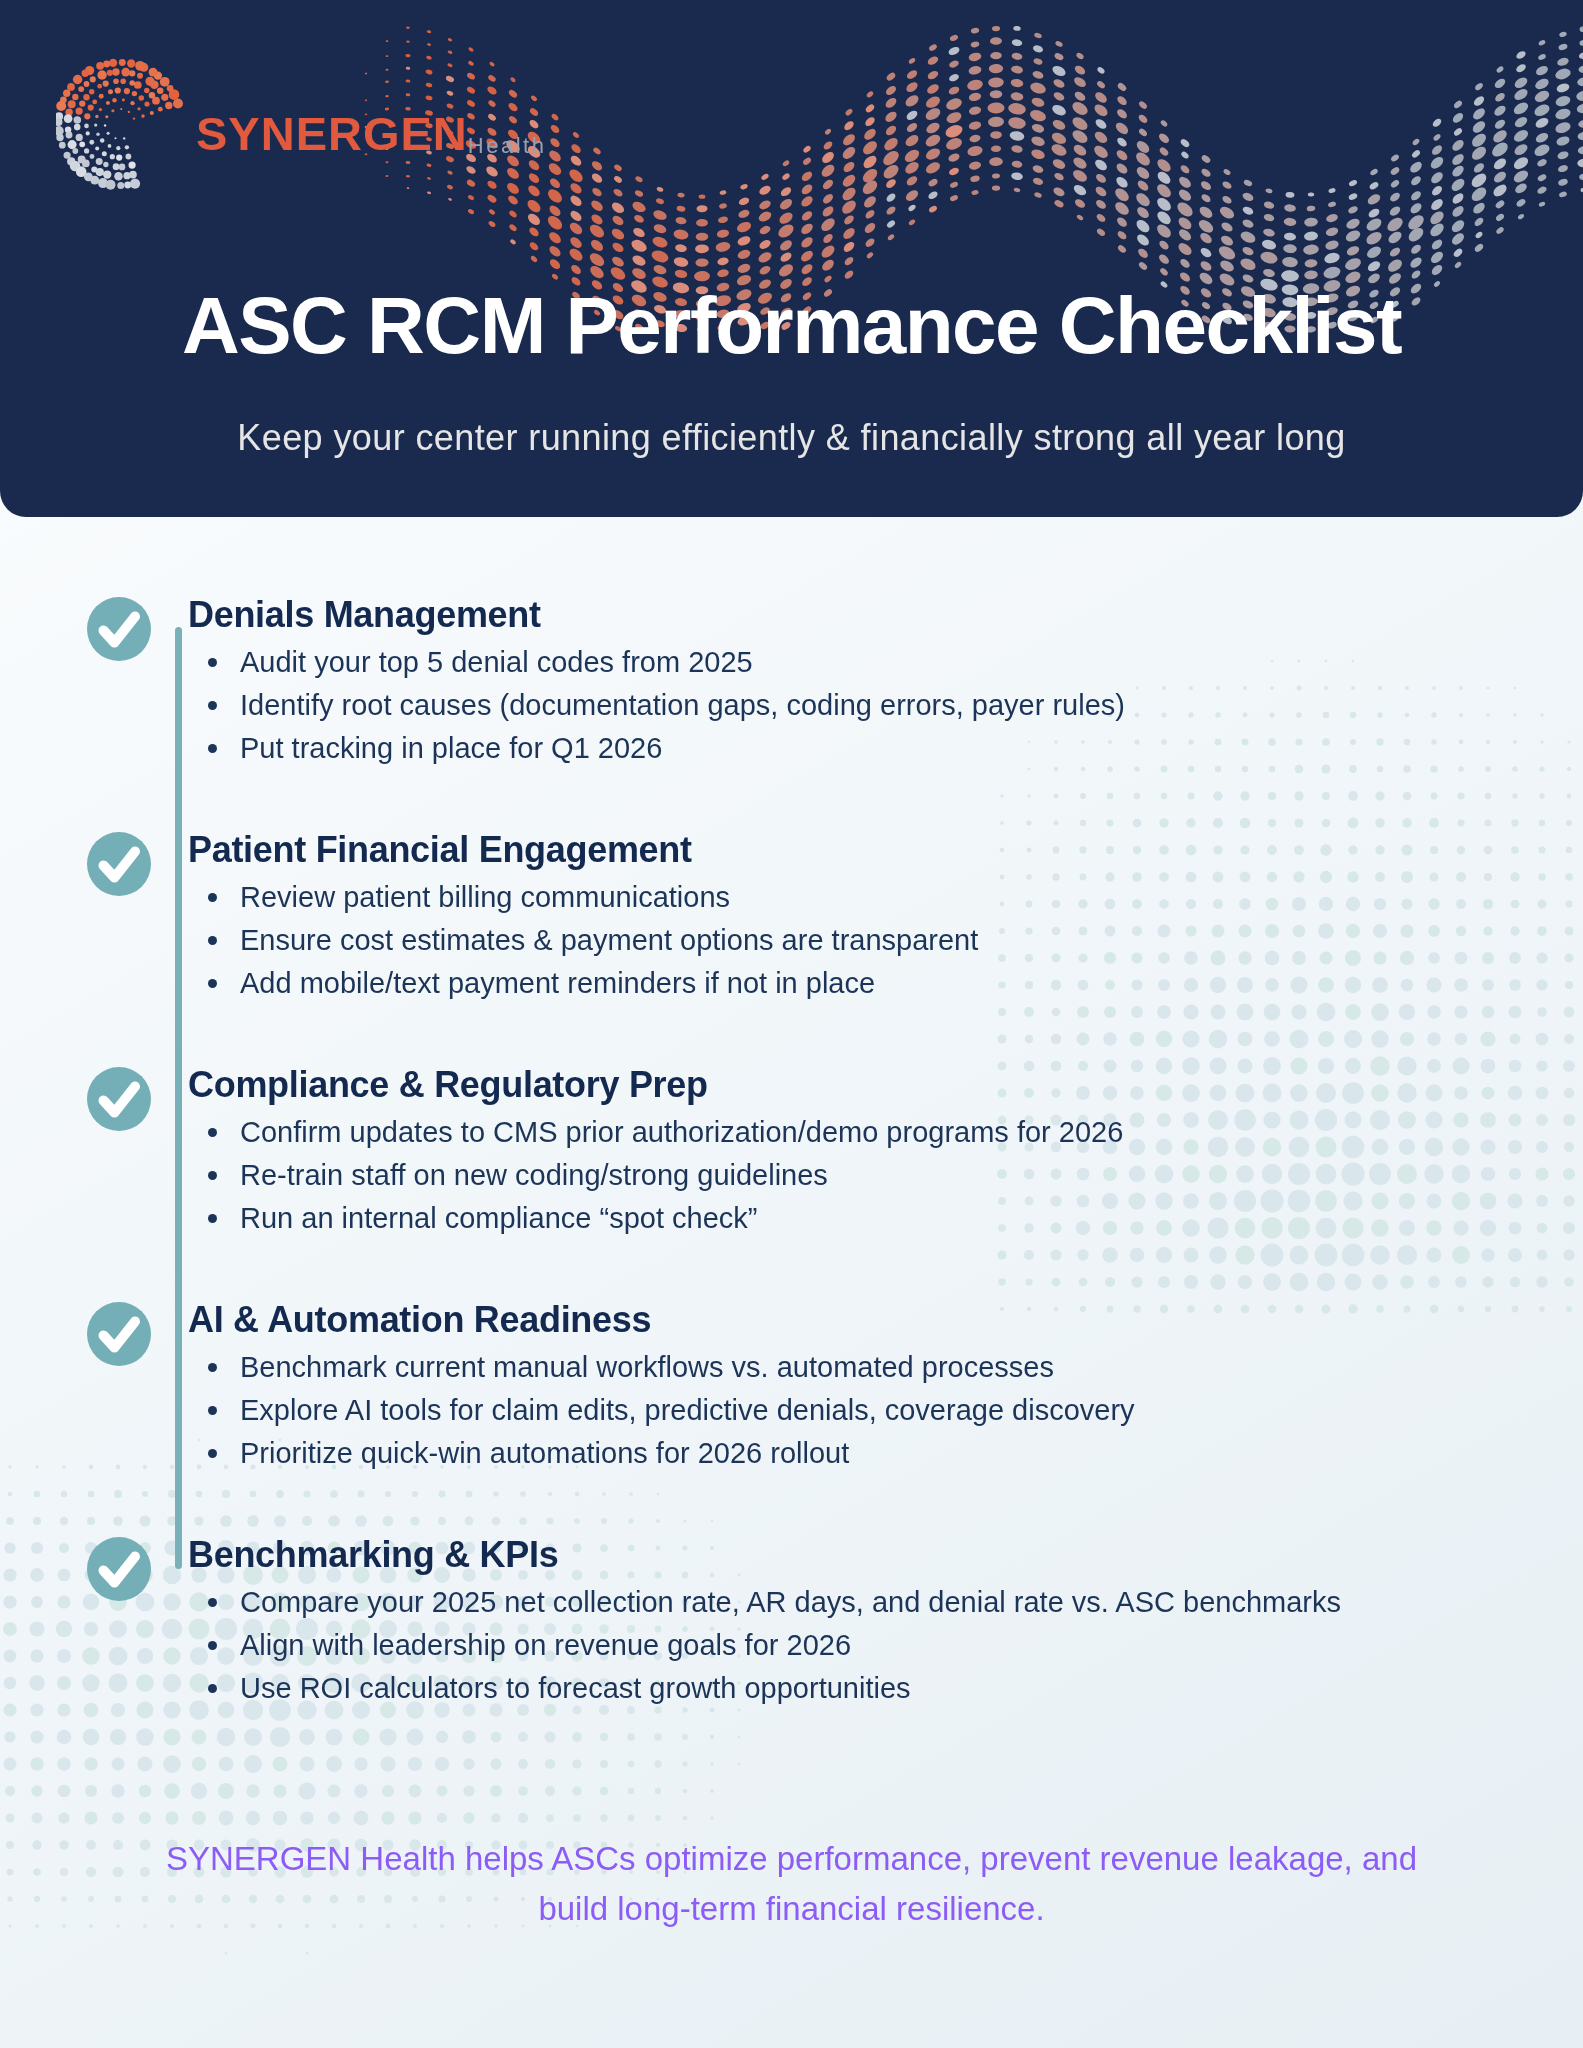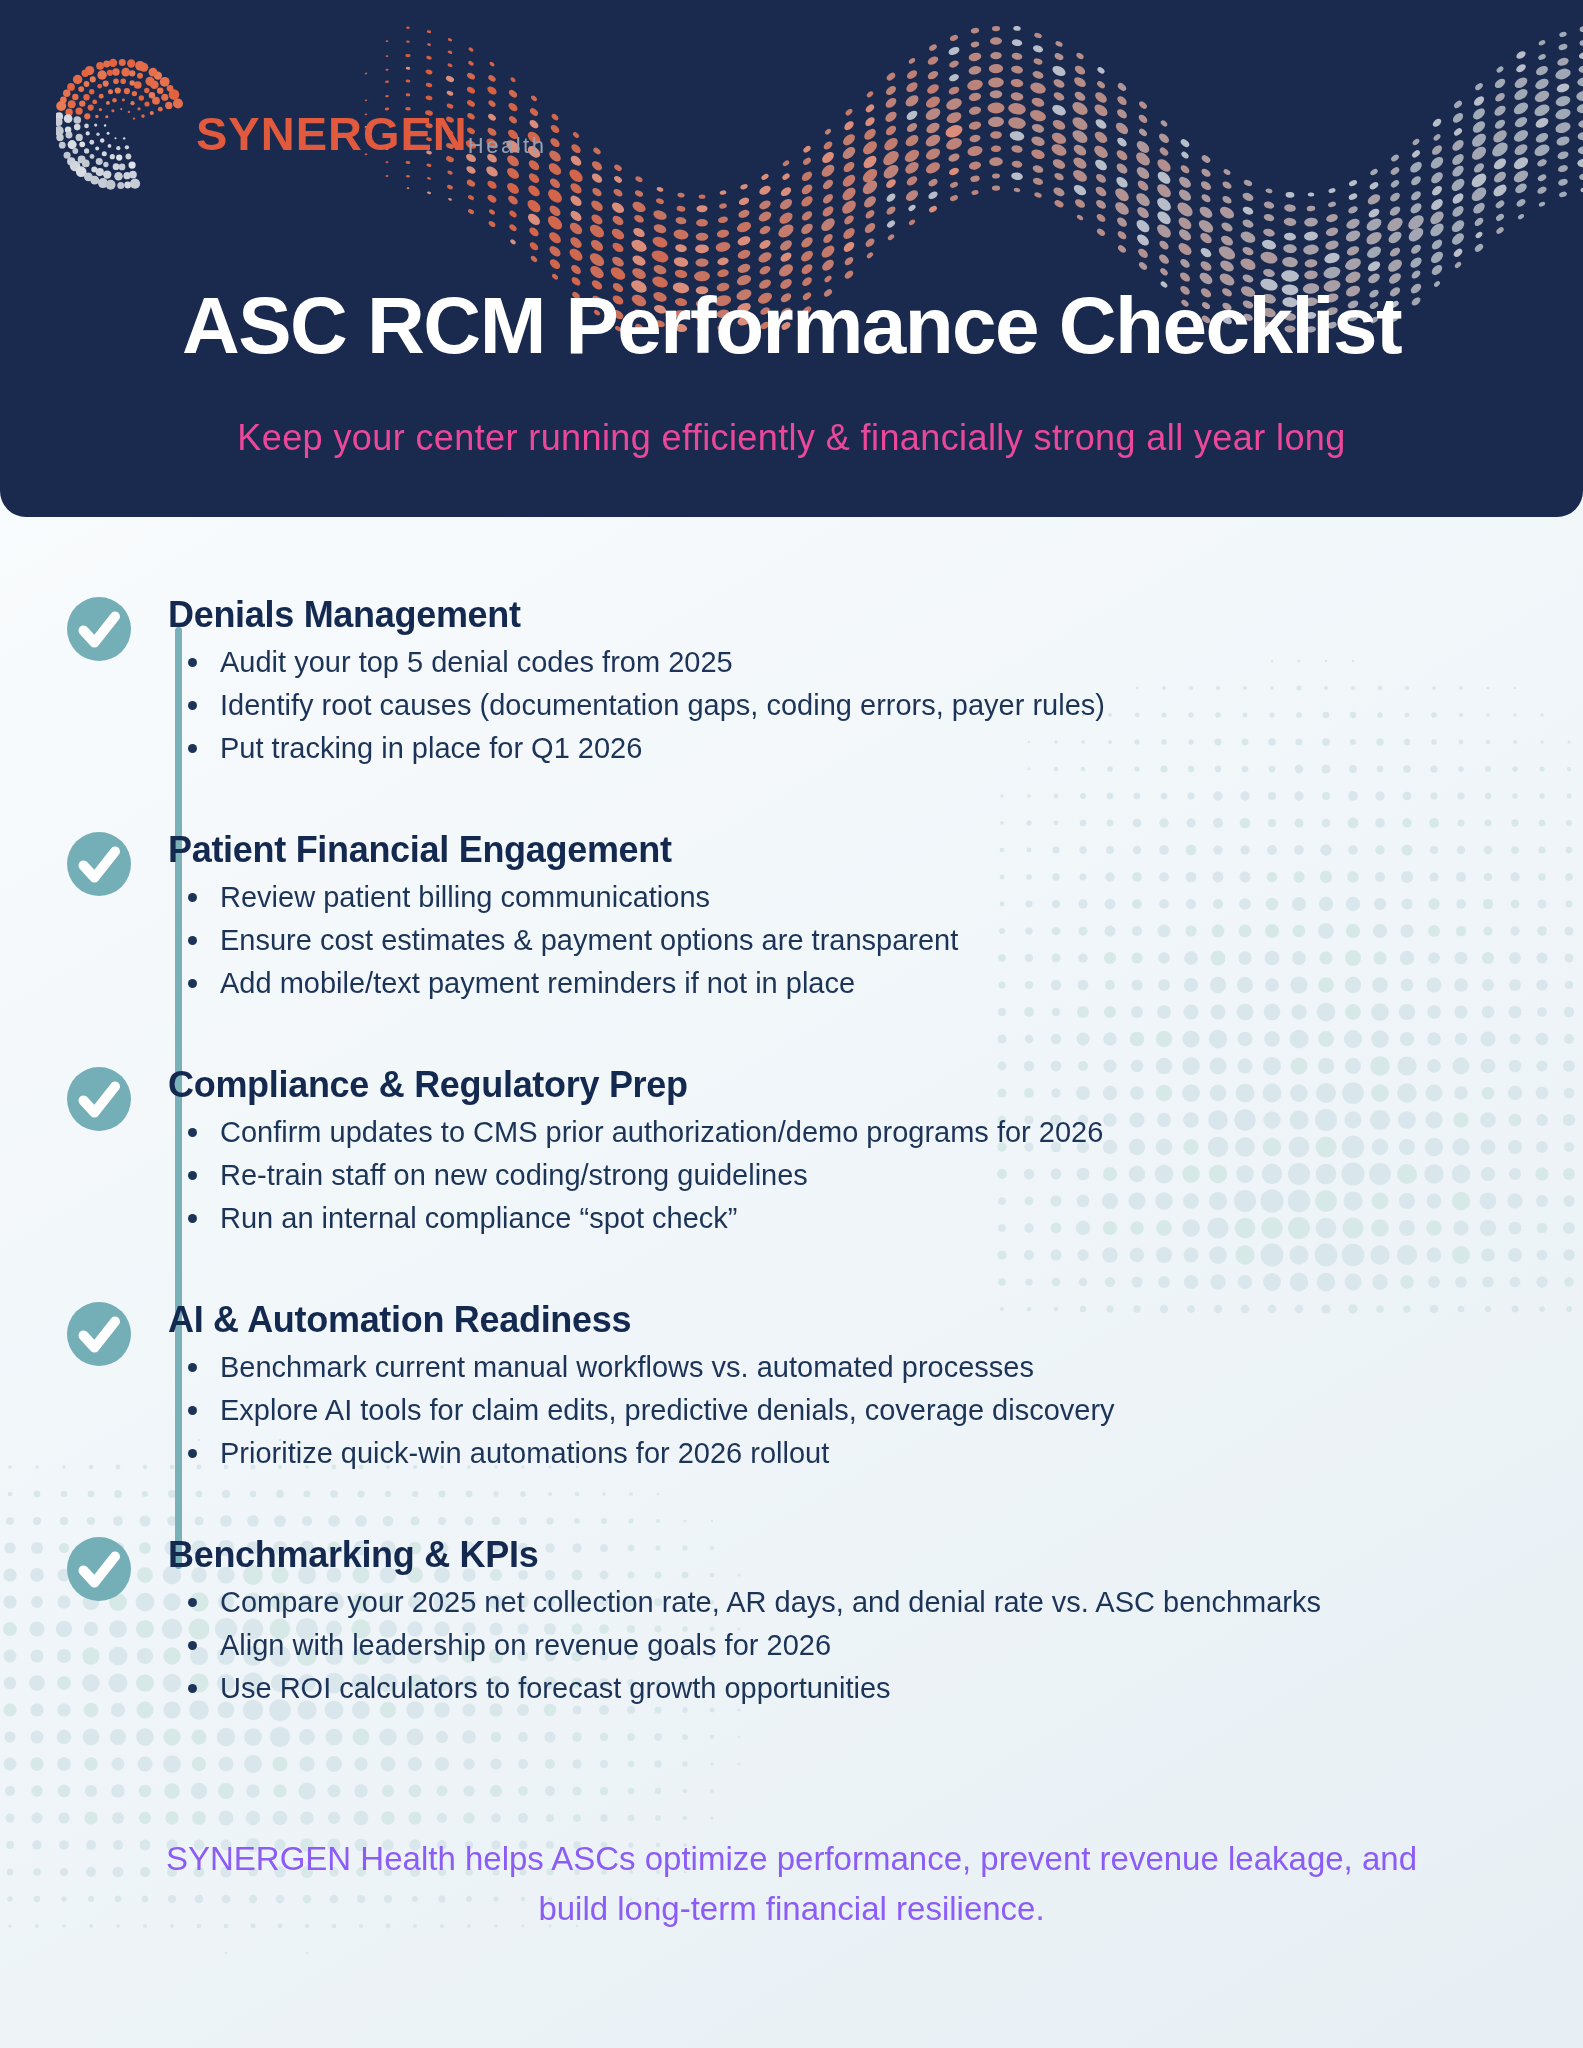--- a/index.html
+++ b/index.html
@@ -28,32 +28,32 @@
     color:#e25a3d;font-weight:bold;font-size:47px;line-height:1;letter-spacing:1px;
   }
   .logo-sub{
     color:#97a1b2;font-size:22px;line-height:1;letter-spacing:2.5px;margin-top:4px;margin-right:2px;
   }
   .hero-text{position:relative;z-index:3;text-align:center;padding-top:286px;}
   h1.title{
     margin:0;color:#ffffff;font-size:80px;line-height:80px;font-weight:bold;letter-spacing:-1.5px;
   }
   .subtitle{
-    margin:54px 0 0 0;color:#ec4899;font-size:36px;line-height:36px;letter-spacing:0.4px;
+    margin:54px 0 0 0;color:#e5e5e5;font-size:36px;line-height:36px;letter-spacing:0.4px;
   }
 
   
   .main{position:relative;z-index:1;padding-top:76px;}
   .timeline-line{
     position:absolute;left:175px;top:110px;width:7px;height:942px;
     background:#7ab1b8;border-radius:4px;z-index:0;
   }
   .section{
     position:relative;display:flex;align-items:flex-start;
-    padding-left:67px;margin:0 0 58px 0;z-index:1;
+    padding-left:87px;margin:0 0 58px 0;z-index:1;
   }
   .check-circle{
     flex:0 0 64px;width:64px;height:64px;margin-top:4px;margin-right:37px;
     position:relative;z-index:1;
   }
   .check-circle svg{display:block;}
   .section-content{max-width:1180px;}
   .section-content h2{
     margin:0;font-size:36px;line-height:44px;font-weight:bold;color:#132950;letter-spacing:-0.3px;
   }

